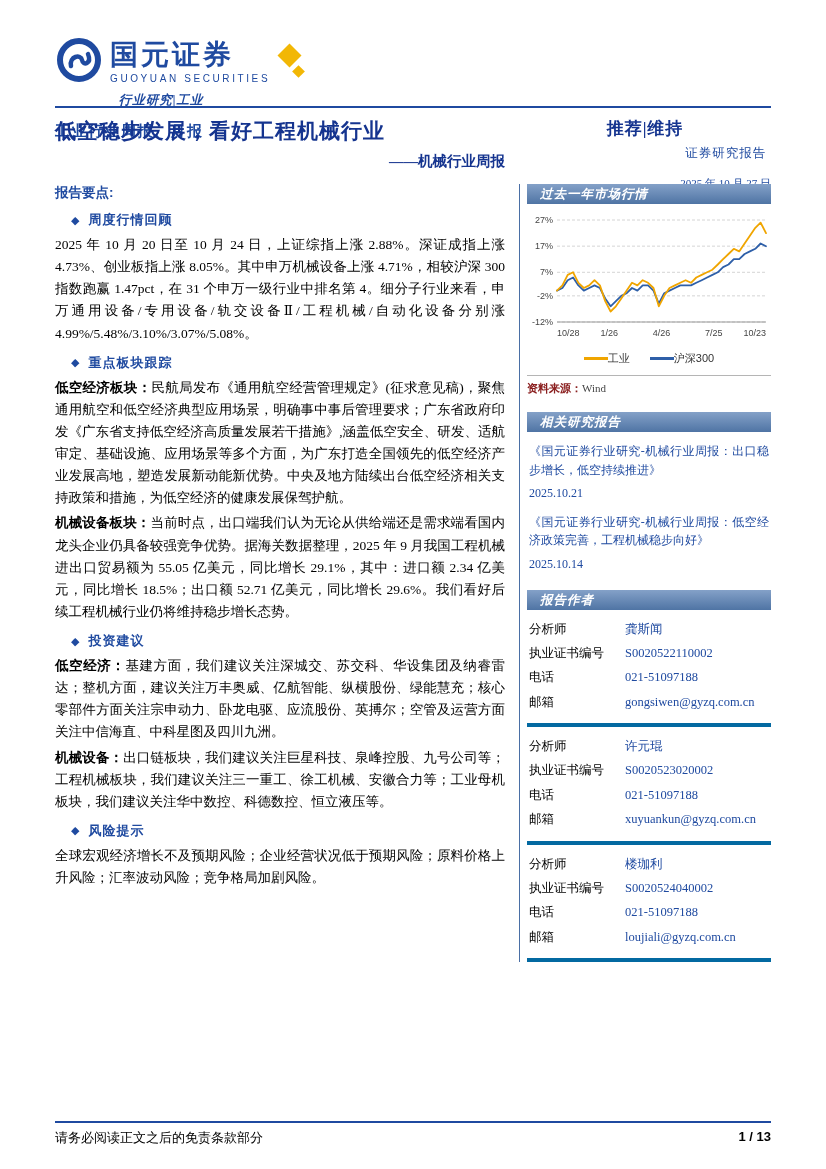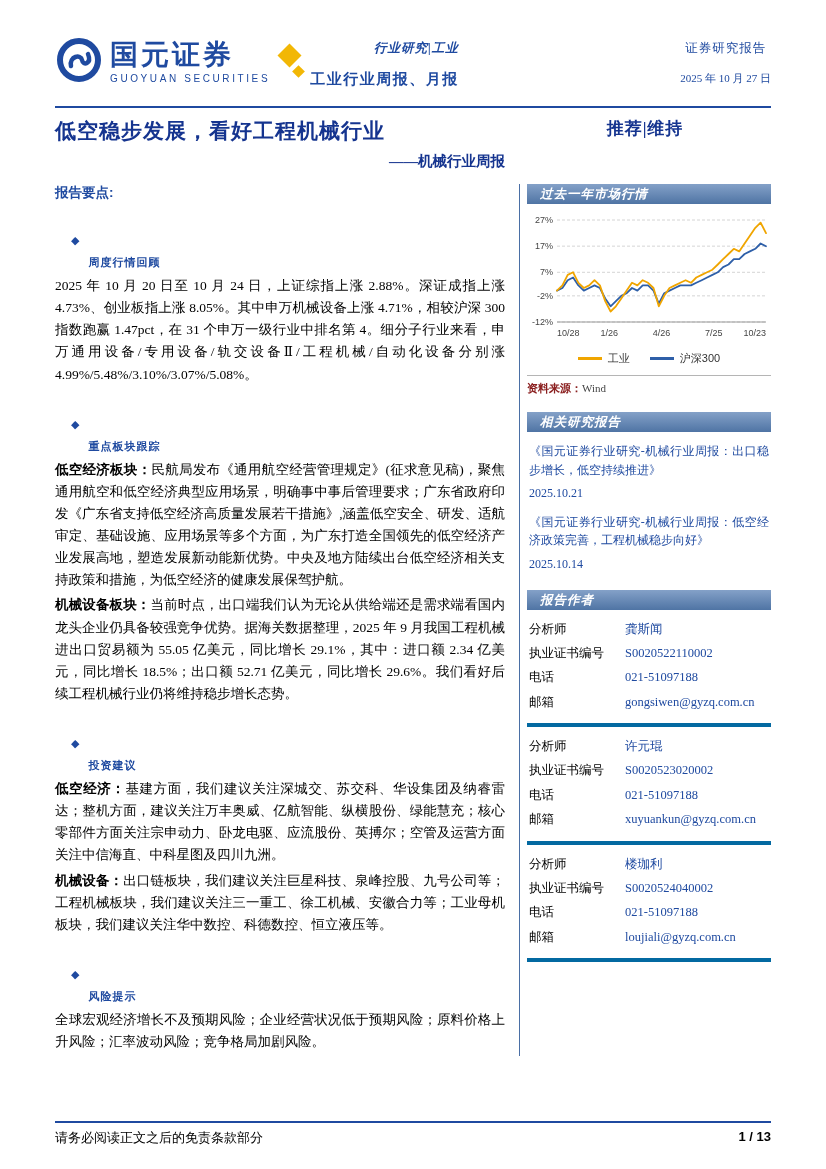--- a/index.html
+++ b/index.html
@@ -2,21 +2,21 @@
 <html><head>
 <meta charset="utf-8">
 <style>
   * { margin:0; padding:0; box-sizing:border-box; }
   html,body { background:#fff; }
   .page {
     position:relative; width:826px; height:1169px; background:#fff; overflow:hidden;
     font-family:"Liberation Serif","DejaVu Serif",serif; color:#000;
   }
   
-  .header { position:absolute; top:36px; left:55px; right:55px; display:flex; align-items:flex-start; }
+  .header { position:absolute; top:36px; left:55px; right:55px; display:flex; align-items:flex-start;flex-direction:column; }
   .logo-wrap { display:flex; align-items:center; }
   .logo-text { margin-left:7px; }
   .logo-cn { font-family:"Liberation Sans",sans-serif; font-weight:bold; font-size:28px; color:#1f4aa0; letter-spacing:3px; line-height:1; }
   .logo-en { font-family:"Liberation Sans",sans-serif; font-size:10px; letter-spacing:2.6px; color:#1f4aa0; margin-top:4px; }
   .gold-deco { position:relative; width:36px; height:50px; margin-left:4px; }
   .gold-d1 { position:absolute; top:10px; left:7px; width:17px; height:17px; background:#f2b705; transform:rotate(45deg); }
   .gold-d2 { position:absolute; top:30px; left:20px; width:9px; height:9px; background:#f2b705; transform:rotate(45deg); }
   .header-center { text-align:right; margin-top:4px; }
   .cat { font-size:12.5px; font-style:italic; font-weight:bold; color:#1f4aa0; letter-spacing:1px; }
   .doctype { font-size:15px; font-weight:bold; color:#1f4aa0; margin-top:13px; letter-spacing:1.5px; }
@@ -33,34 +33,34 @@
 
   
   .columns { position:absolute; top:184px; left:55px; right:55px; display:flex; }
   .left-col { width:450px; }
   .sidebar { width:252px; margin-left:14px; border-left:1px solid #4a6fa5; padding-left:7px; }
 
   
   .key-label { font-family:"Liberation Sans",sans-serif; font-size:13.5px; font-weight:bold; color:#1f4aa0; margin-bottom:6px; }
   .sec-head { display:flex; align-items:center; margin:9px 0 5px 16px; }
   .bullet { color:#1f4aa0; font-size:11px; margin-right:9px; }
-  .sec-title { font-family:"Liberation Sans",sans-serif; font-size:11px; font-weight:bold; color:#1f4aa0; letter-spacing:1px;margin-top:44px; }
+  .sec-title { font-family:"Liberation Sans",sans-serif; font-size:13px; font-weight:bold; color:#1f4aa0; letter-spacing:1px; }
   p.body { font-size:13.5px; line-height:1.64; text-align:justify; margin-bottom:3px; }
   p.body .lead { font-weight:bold; }
 
   
   .side-header {
     height:20px; line-height:20px; background:linear-gradient(180deg,#84a1c8,#4f74a4);
     color:#fff; font-style:italic; font-weight:bold; font-size:12.5px; padding-left:13px;
     letter-spacing:1px;
   }
   .chart-box { margin-top:8px; }
   #market-chart-svg text { font-family:"Liberation Sans",sans-serif; }
   .legend { display:flex; justify-content:center; gap:20px; font-size:11px; color:#333; margin-top:1px; font-family:"Liberation Sans",sans-serif; }
-  .legend-item { display:flex; align-items:center; gap:6px; }
+  .legend-item { display:flex; align-items:center; }
   .legend-swatch { width:24px; height:3px; background:#999; }
   .source-row { border-top:1px solid #b5b5b5; margin-top:9px; padding-top:5px; font-size:11px; }
   .source-label { color:#8b2020; font-weight:bold; }
   .source-value { color:#444; }
   .related { margin-top:16px; }
   .report-entry { font-size:12px; color:#1f4aa0; line-height:1.55; text-align:justify; margin:10px 2px 0 2px; }
   .report-date { margin-top:5px; }
   .authors { margin-top:16px; }
   .author-block { padding:7px 2px 9px 2px; border-bottom:4px solid #0369a1; }
   .a-row { display:flex; font-size:12.5px; line-height:1.95; }

